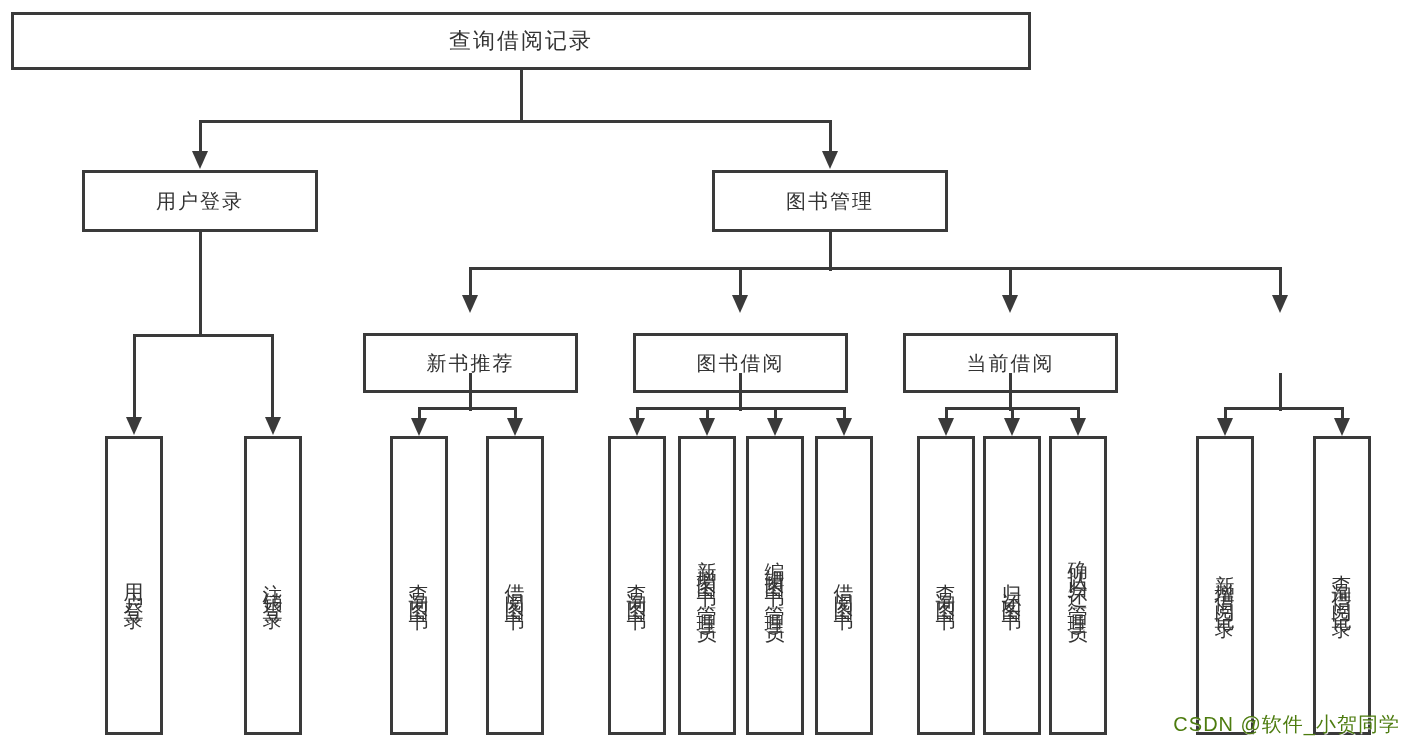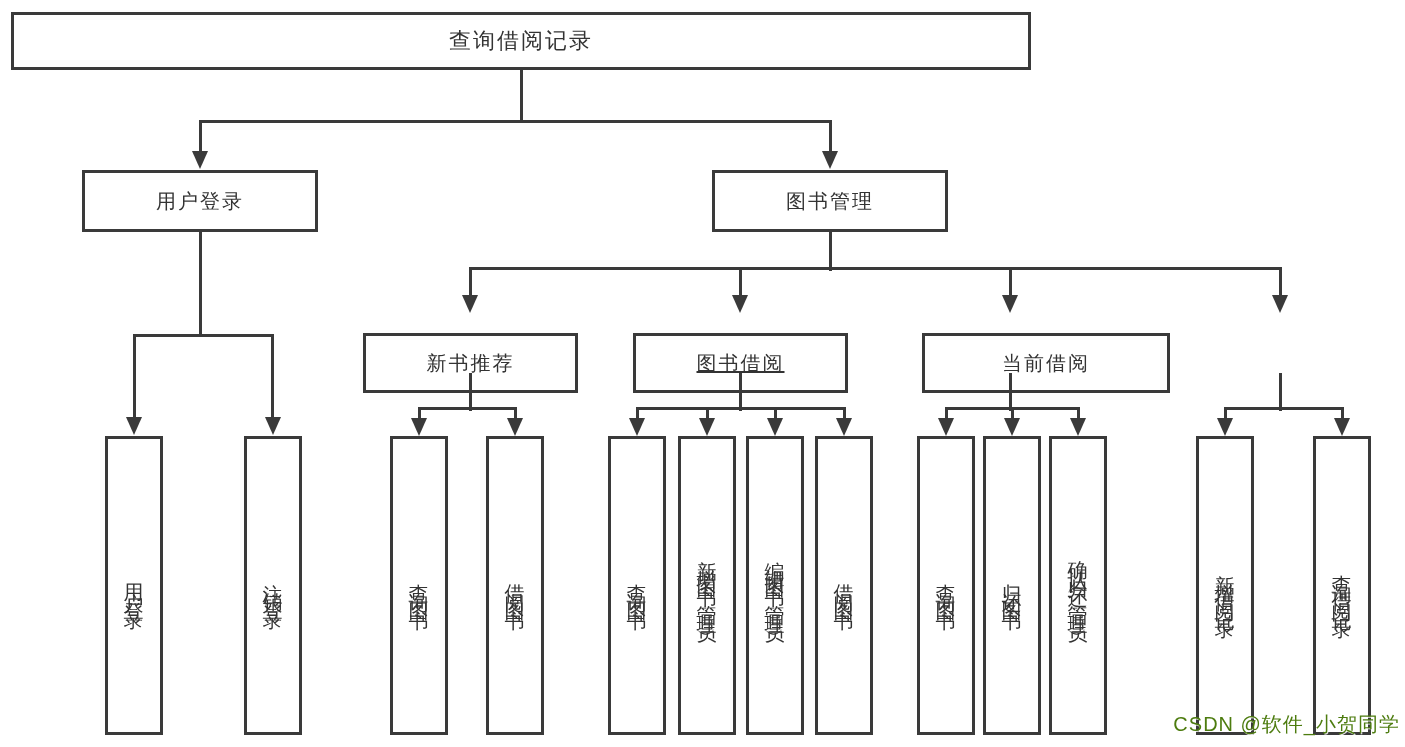--- a/index.html
+++ b/index.html
@@ -34,22 +34,22 @@
     letter-spacing:9px;
     line-height:1;
   }
 
   
   .n-user   { left:82px;  width:236px; }
   .n-mgmt   { left:712px; width:236px; }
 
   
   .n-newbook { left:363px;  width:215px; }
-  .n-borrow  { left:633px;  width:215px;text-decoration:underline; }
-  .n-current { left:922px;  width:248px; }
+  .n-borrow  { left:633px;  width:215px; }
+  .n-current { left:903px;  width:215px; }
   .n-records { left:1172px; width:211px; }
 
   
   .hline, .vline { position:absolute; background:#3a3a3a; }
   .hline { height:3px; }
   .vline { width:3px; }
   .arrow {
     position:absolute;
     width:0; height:0;
     border-left:8px solid transparent;

